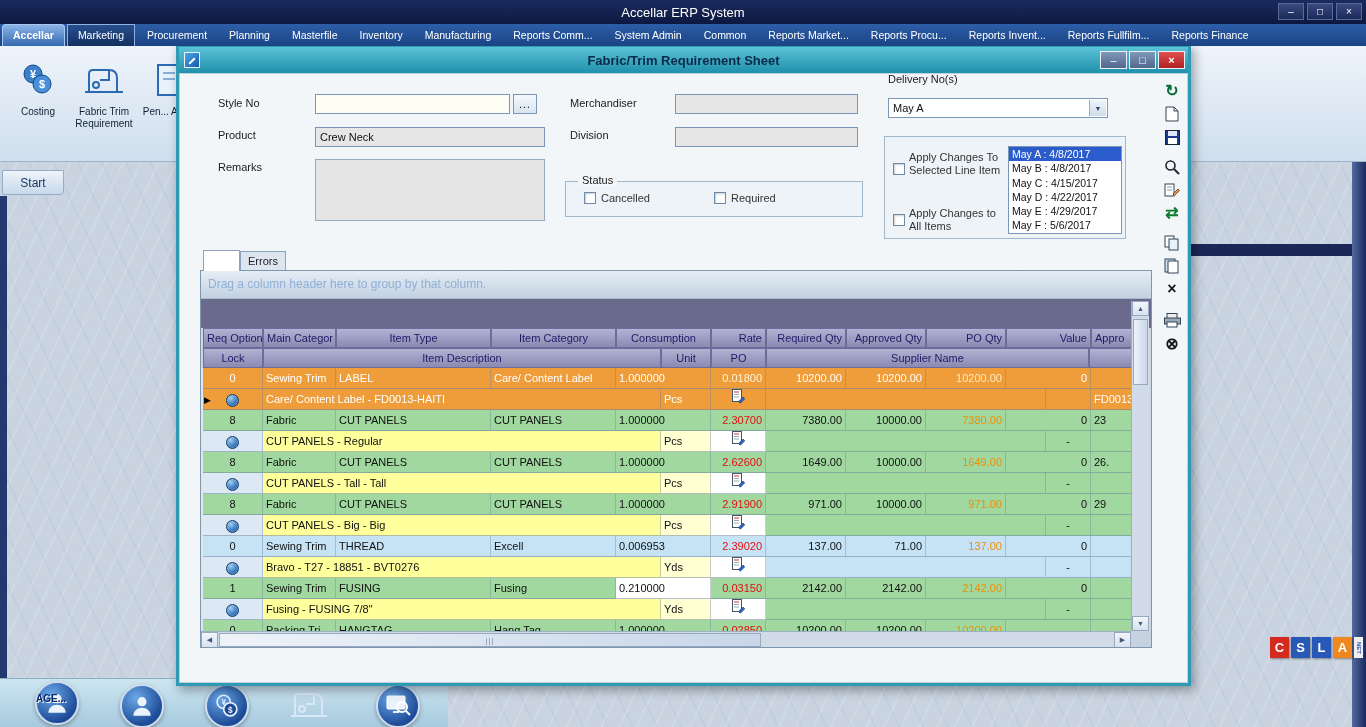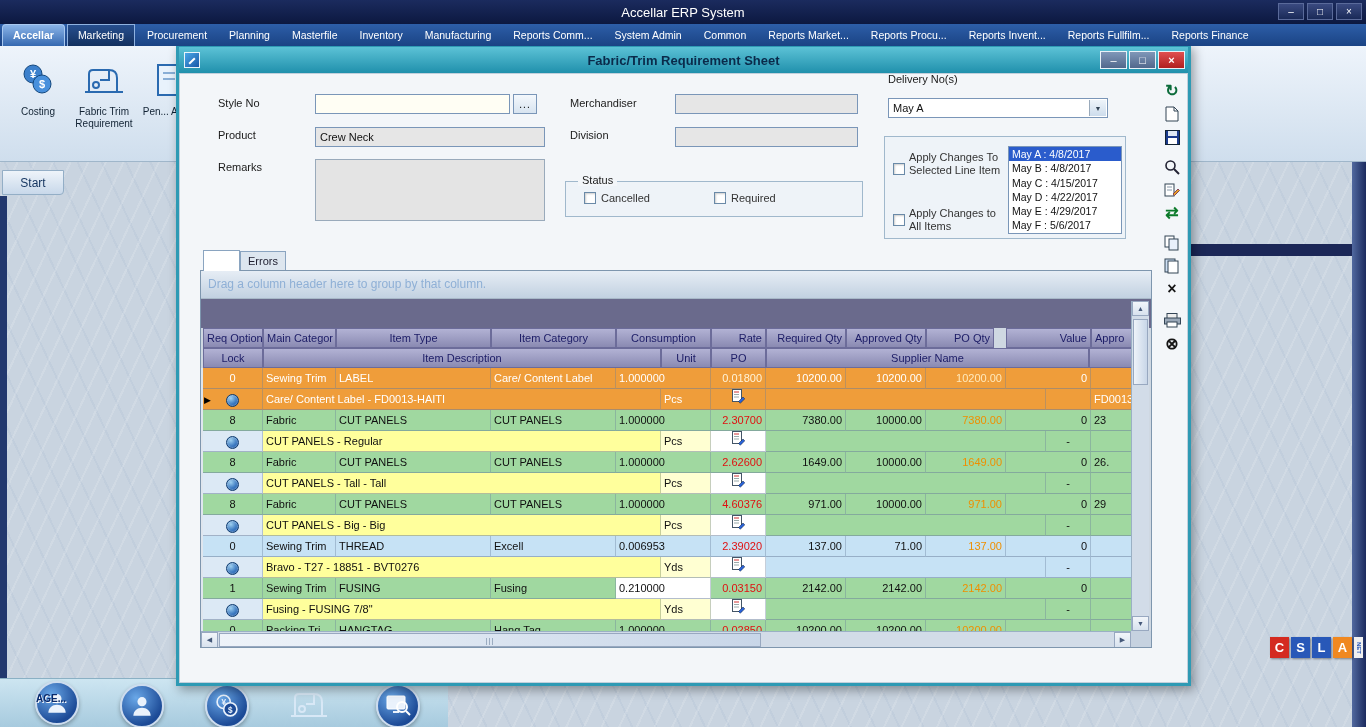--- a/index.html
+++ b/index.html
@@ -409,21 +409,21 @@
         <div id="dark-band"></div>
         <div id="ghead1">
             <div class="hcell al" style="left: 2px; width: 60px;">Req Option</div>
             <div class="hcell al" style="left: 62px; width: 73px;">Main Categor</div>
             <div class="hcell ac" style="left: 135px; width: 155px;">Item Type</div>
             <div class="hcell ac" style="left: 290px; width: 125px;">Item Category</div>
             <div class="hcell ac" style="left: 415px; width: 95px;">Consumption</div>
             <div class="hcell ar" style="left: 510px; width: 55px;">Rate</div>
             <div class="hcell ar" style="left: 565px; width: 80px;">Required Qty</div>
             <div class="hcell ar" style="left: 645px; width: 80px;">Approved Qty</div>
-            <div class="hcell ar" style="left: 725px; width: 68px;">PO Qty</div>
+            <div class="hcell ar" style="left: 725px; width: 80px;">PO Qty</div>
             <div class="hcell ar" style="left: 805px; width: 85px;">Value</div>
             <div class="hcell al" style="left: 890px; width: 42px;">Appro</div>
           </div>
         <div id="ghead2">
             <div class="hcell ac" style="left: 2px; width: 60px;">Lock</div>
             <div class="hcell ac" style="left: 62px; width: 398px;">Item Description</div>
             <div class="hcell ac" style="left: 460px; width: 50px;">Unit</div>
             <div class="hcell ac" style="left: 510px; width: 55px;">PO</div>
             <div class="hcell ac" style="left: 565px; width: 323px;">Supplier Name</div>
             <div class="hcell ac" style="left: 888px; width: 44px;"></div>
@@ -513,21 +513,21 @@
               <div class="dcell al" style="left: 565px; width: 280px; top: 0px; background: rgb(160, 216, 160); color: rgb(16, 16, 16);"></div>
               <div class="dcell ac" style="left: 845px; width: 45px; top: 0px; background: rgb(160, 216, 160); color: rgb(16, 16, 16);">-</div>
               <div class="dcell al" style="left: 890px; width: 42px; top: 0px; background: rgb(160, 216, 160); color: rgb(16, 16, 16);"></div>
             </div>
             <div class="grow" style="top: 126px;">
               <div class="dcell ac" style="left: 2px; width: 60px; top: 0px; background: rgb(160, 216, 160); color: rgb(16, 16, 16);">8</div>
               <div class="dcell al" style="left: 62px; width: 73px; top: 0px; background: rgb(160, 216, 160); color: rgb(16, 16, 16);">Fabric</div>
               <div class="dcell al" style="left: 135px; width: 155px; top: 0px; background: rgb(160, 216, 160); color: rgb(16, 16, 16);">CUT PANELS</div>
               <div class="dcell al" style="left: 290px; width: 125px; top: 0px; background: rgb(160, 216, 160); color: rgb(16, 16, 16);">CUT PANELS</div>
               <div class="dcell al" style="left: 415px; width: 95px; top: 0px; background: rgb(160, 216, 160); color: rgb(16, 16, 16);">1.000000</div>
-              <div class="dcell ar" style="left: 510px; width: 55px; top: 0px; background: rgb(160, 216, 160); color: rgb(224, 16, 16);">4.60376</div>
+              <div class="dcell ar" style="left: 510px; width: 55px; top: 0px; background: rgb(160, 216, 160); color: rgb(224, 16, 16);">2.91900</div>
               <div class="dcell ar" style="left: 565px; width: 80px; top: 0px; background: rgb(160, 216, 160); color: rgb(16, 16, 16);">971.00</div>
               <div class="dcell ar" style="left: 645px; width: 80px; top: 0px; background: rgb(160, 216, 160); color: rgb(16, 16, 16);">10000.00</div>
               <div class="dcell ar" style="left: 725px; width: 80px; top: 0px; background: rgb(160, 216, 160); color: rgb(239, 143, 0);">971.00</div>
               <div class="dcell ar" style="left: 805px; width: 85px; top: 0px; background: rgb(160, 216, 160); color: rgb(16, 16, 16);">0</div>
               <div class="dcell al" style="left: 890px; width: 42px; top: 0px; background: rgb(160, 216, 160); color: rgb(16, 16, 16);">29</div>
             </div>
             <div class="grow" style="top: 147px;">
               <div class="dcell ac" style="left: 2px; width: 60px; top: 0px; background: rgb(220, 233, 245); color: rgb(16, 16, 16);"><span class="lockicon"></span></div>
               <div class="dcell al" style="left: 62px; width: 398px; top: 0px; background: rgb(255, 255, 156); color: rgb(16, 16, 16);">CUT PANELS - Big - Big</div>
               <div class="dcell al" style="left: 460px; width: 50px; top: 0px; background: rgb(255, 255, 210); color: rgb(16, 16, 16);">Pcs</div>

